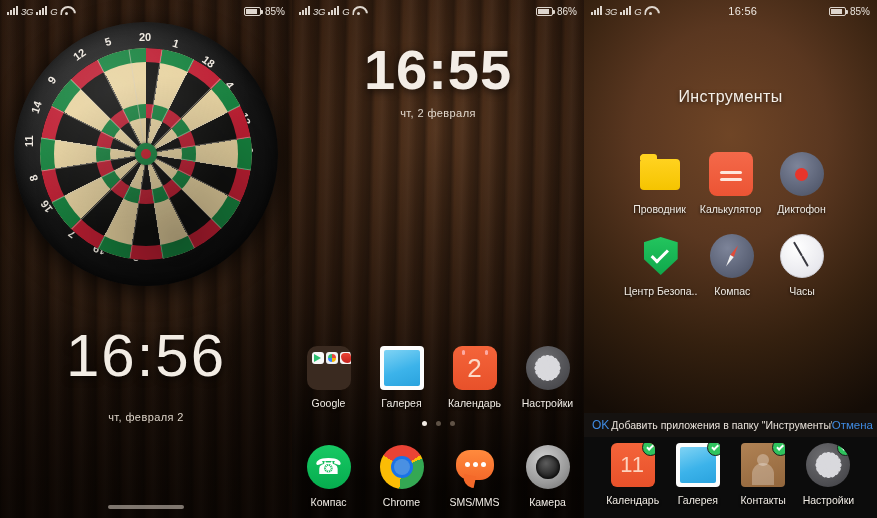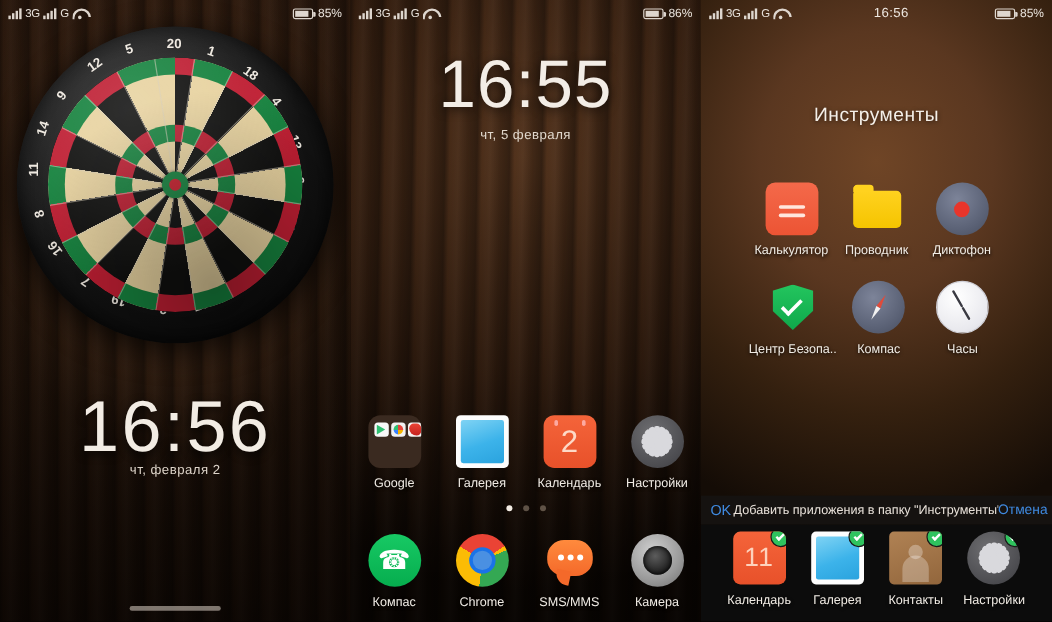--- a/index.html
+++ b/index.html
@@ -38,21 +38,21 @@
       linear-gradient(180deg,#4b2d18 0%, #35200f 40%, #110a05 78%, #080402 100%);
   }
   .dimmer { position:absolute; inset:0; background:linear-gradient(180deg,rgba(0,0,0,0.18),rgba(0,0,0,0.30) 60%,rgba(0,0,0,0.55)); }
 
   
   .statusbar {
     position:absolute; top:0; left:0; right:0; height:22px;
     display:flex; align-items:center; padding:0 7px;
     color:#e8e2db; font-size:10px; z-index:20;
   }
-  .sb-left { display:flex; align-items:center; gap:3px; }
+  .sb-left { display:flex; gap:3px;font-style:italic; }
   .sb-mid { flex:1; text-align:center; font-size:11px; letter-spacing:.3px; color:#efe9e2; }
   .sb-right { display:flex; align-items:center; gap:4px; }
   .bars { display:flex; align-items:flex-end; gap:1px; height:9px; }
   .bars i { display:block; width:2px; background:#ded6ce; }
   .bars i:nth-child(1){height:3px;} .bars i:nth-child(2){height:5px;}
   .bars i:nth-child(3){height:7px;} .bars i:nth-child(4){height:9px;}
   .netlabel { font-size:9.5px; letter-spacing:-.2px; }
   .wifi { width:12px; height:9px; position:relative; }
   .wifi:before{ content:""; position:absolute; left:0; top:0; width:12px; height:12px;
     border:2px solid #ded6ce; border-radius:50%;
@@ -88,27 +88,27 @@
   .wireframe i { position:absolute; left:50%; top:50%; width:1px; height:50%;
     background:rgba(215,205,185,.55); transform-origin:0 0; }
   .boardshade { position:absolute; inset:0; border-radius:50%;
     background:radial-gradient(circle at 36% 26%, rgba(255,255,255,.13) 0%, rgba(255,255,255,0) 55%),
                radial-gradient(circle at 62% 82%, rgba(0,0,0,.35) 0%, rgba(0,0,0,0) 60%); }
 
   
   .lockclock { position:absolute; left:0; right:0; top:326px; text-align:center; z-index:8; }
   .lockclock .time { font-size:60px; font-weight:300; color:#f2ece4; letter-spacing:2px; line-height:1;
     text-shadow:0 2px 8px rgba(0,0,0,.7); }
-  .lockclock .date { margin-top:0; font-size:11px; color:#ddd4c9; letter-spacing:.4px; }
+  .lockclock .date { margin-top:25px; font-size:11px; color:#ddd4c9; letter-spacing:.4px; }
   .homebar { position:absolute; left:50%; bottom:9px; transform:translateX(-50%);
     width:76px; height:4px; border-radius:2px; background:rgba(220,210,198,.55); z-index:12; }
 
   
   .hsclock { position:absolute; left:0; right:0; top:42px; text-align:center; z-index:8; }
-  .hsclock .time { font-size:56px; font-weight:400; color:#f3ede6; letter-spacing:1px; line-height:1;
+  .hsclock .time { font-size:56px; font-weight:700; color:#f3ede6; letter-spacing:1px; line-height:1;
     text-shadow:0 2px 9px rgba(0,0,0,.65); }
   .hsclock .date { margin-top:9px; font-size:11px; color:#e1d8cd; letter-spacing:.4px; }
 
   
   .approw { position:absolute; left:0; right:0; display:flex; z-index:10; }
   .appcell { flex:1; display:flex; flex-direction:column; align-items:center; }
   .appicon { width:44px; height:44px; border-radius:10px; position:relative; overflow:hidden; }
   .applabel { margin-top:7px; font-size:10.5px; color:#f0ebe4; text-shadow:0 1px 3px rgba(0,0,0,.9);
     white-space:nowrap; }
 
@@ -353,21 +353,21 @@
       <div class="sb-right">
         <span class="batt">
             <i style="width:86%"></i>
           </span>
         <span class="pct">86%</span>
       </div>
     </div>
 
     <div class="hsclock">
       <div class="time">16:55</div>
-      <div class="date">чт, 5 февраля</div>
+      <div class="date">чт, 2 февраля</div>
     </div>
 
     <div class="approw" style="top:346px">
       <div class="appcell">
         <div class="appicon ic-folder-google">
           <span class="mini m1">
               <span class="play-tri"></span>
             </span>
           <span class="mini m2">
               <span class="photos-dot"></span>
@@ -468,31 +468,31 @@
             <i style="width:85%"></i>
           </span>
         <span class="pct">85%</span>
       </div>
     </div>
 
     <div class="foldertitle">Инструменты</div>
 
     <div class="approw" style="top:152px; padding:0 40px;">
       <div class="appcell">
-        <div class="appicon ic-calc">
-            <i></i>
-            <b></b>
-          </div>
-        <div class="applabel">Калькулятор</div>
-      </div>
-      <div class="appcell">
         <div class="appicon ic-explorer">
             <span class="folder-shape"></span>
           </div>
         <div class="applabel">Проводник</div>
+      </div>
+      <div class="appcell">
+        <div class="appicon ic-calc">
+            <i></i>
+            <b></b>
+          </div>
+        <div class="applabel">Калькулятор</div>
       </div>
       <div class="appcell">
         <div class="appicon ic-recorder">
             <i></i>
           </div>
         <div class="applabel">Диктофон</div>
       </div>
     </div>
 
     <div class="approw" style="top:234px; padding:0 40px;">

